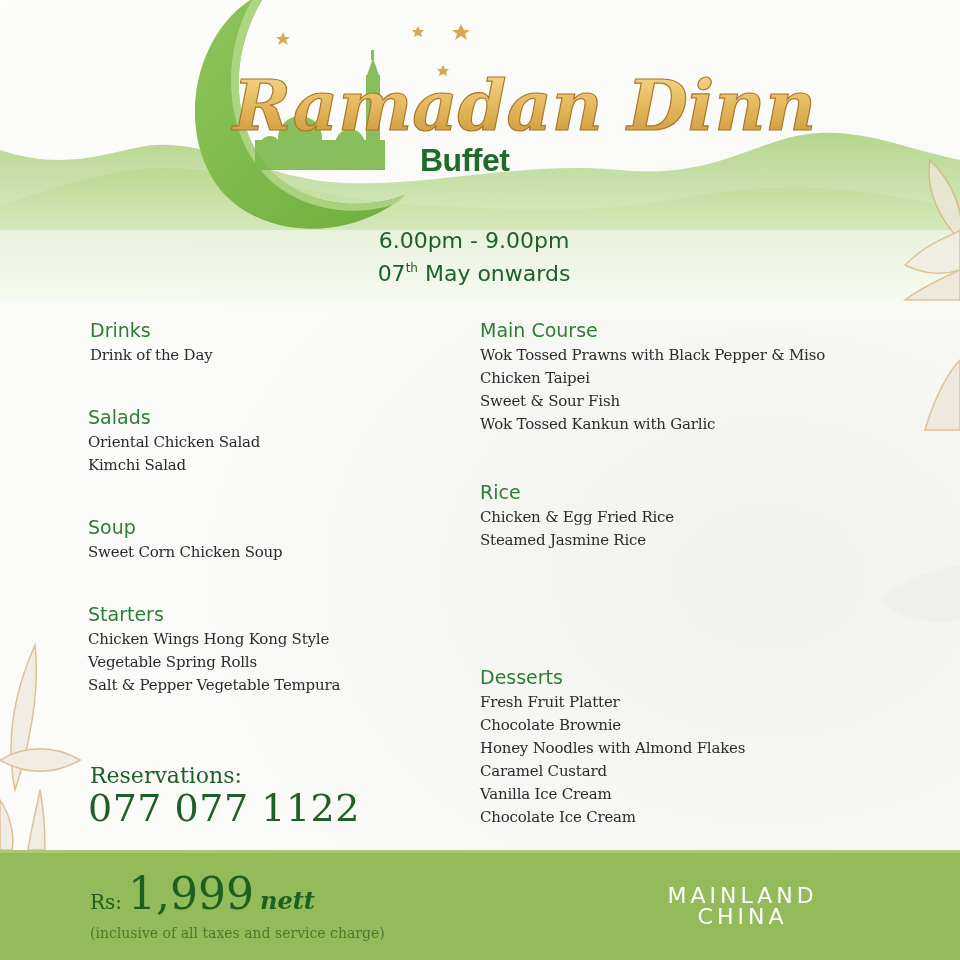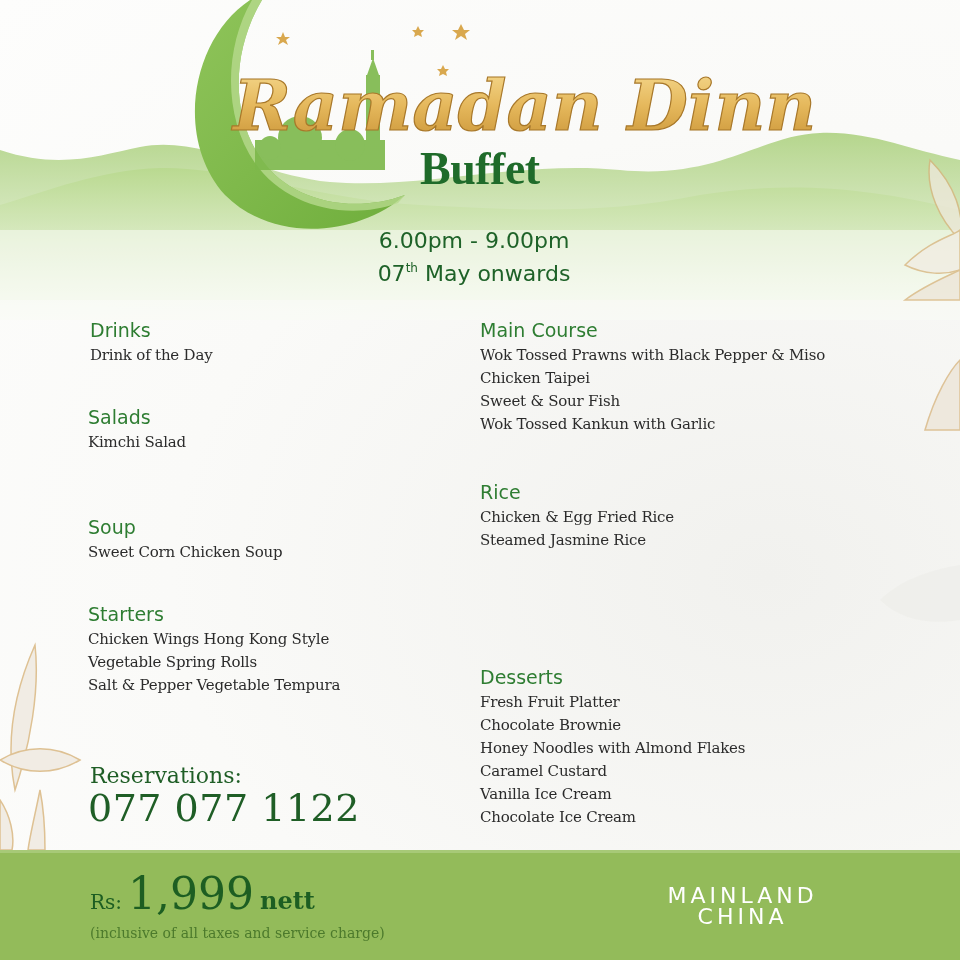--- a/index.html
+++ b/index.html
@@ -5,22 +5,22 @@
   * { margin: 0; padding: 0; box-sizing: border-box; }
   html, body { width: 960px; height: 960px; overflow: hidden; background: #fbfbf9; }
   body { position: relative; font-family: "DejaVu Serif", serif; }
   .poster { position: absolute; left: 0; top: 0; width: 960px; height: 960px; overflow: hidden;
     background: radial-gradient(ellipse at 80% 60%, #f1f1ee 0%, #fafaf8 55%, #fdfdfc 100%); }
   .bg-svg { position: absolute; left: 0; top: 0; }
 
   .title-script { position: absolute; left: 225px; top: 30px; width: 590px; height: 140px; }
   .title-script text { font-family: "DejaVu Serif", serif; font-style: italic; font-weight: bold; }
 
-  .buffet { position: absolute; left: 420px; top: 142px; font-family: Liberation Serif, serif;
-    font-weight: bold; font-size: 46px; color: #1f6b2a; letter-spacing: -0.5px; }
+  .buffet { position: absolute; left: 420px; top: 142px; font-family: Liberation Sans, sans-serif;
+    font-weight: bold; font-size: 32px; color: #1f6b2a; letter-spacing: -0.5px; }
 
   .time-line { position: absolute; left: 0; width: 948px; text-align: center; color: #1e6228;
     font-family: "DejaVu Sans", sans-serif; font-size: 22px; }
   .time-line.t1 { top: 228px; }
   .time-line.t2 { top: 261px; }
   .time-line sup { font-size: 12px; vertical-align: 9px; }
 
   .section { position: absolute; }
   .section h3 { font-family: "DejaVu Sans", sans-serif; font-weight: normal; font-size: 19px;
     color: #2e7d32; line-height: 24px; height: 26px; }
@@ -30,21 +30,21 @@
   .reserv-label { position: absolute; left: 90px; top: 763px; font-family: "DejaVu Serif", serif;
     font-size: 22px; color: #1f5e26; }
   .reserv-phone { position: absolute; left: 88px; top: 786px; font-family: "DejaVu Serif", serif;
     font-size: 38px; color: #1f5e26; letter-spacing: 0.5px; }
 
   .footer { position: absolute; left: 0; top: 850px; width: 960px; height: 110px; background: #93bb5a; }
   .footer::before { content: ""; position: absolute; left: 0; top: 0; width: 960px; height: 3px; background: #a7c977; }
   .price-row { position: absolute; left: 90px; top: 18px; color: #1d5e22; white-space: nowrap; }
   .price-rs { font-family: "DejaVu Serif", serif; font-size: 20px; }
   .price-num { font-family: "DejaVu Serif", serif; font-size: 44px; margin-left: 6px; }
-  .price-nett { font-family: "DejaVu Serif", serif; font-weight: bold; font-size: 24px; margin-left: 6px; }
+  .price-nett { font-family: "DejaVu Serif", serif; font-weight: bold; font-size: 24px; margin-left: 6px; font-style: italic; }
   .price-note { position: absolute; left: 90px; top: 75px; font-family: "DejaVu Serif", serif;
     font-size: 14px; color: #4c7a2c; }
   .brand { position: absolute; left: 640px; top: 35px; width: 205px; text-align: center; color: #ffffff;
     font-family: "DejaVu Sans", sans-serif; font-size: 22px; letter-spacing: 4px; line-height: 21px; }
   .brand .l2 { display: block; }
 </style>
 </head>
 <body>
 
 <div class="poster">
@@ -123,20 +123,21 @@
 
   <div class="section" style="left:90px; top:318px;">
     <h3>Drinks</h3>
     <ul>
         <li>Drink of the Day</li>
       </ul>
   </div>
   <div class="section" style="left:88px; top:405px;">
     <h3>Salads</h3>
     <ul>
+      <li>Oriental Chicken Salad</li>
       <li>Kimchi Salad</li>
     </ul>
   </div>
   <div class="section" style="left:88px; top:515px;">
     <h3>Soup</h3>
     <ul>
         <li>Sweet Corn Chicken Soup</li>
       </ul>
   </div>
   <div class="section" style="left:88px; top:602px;">

